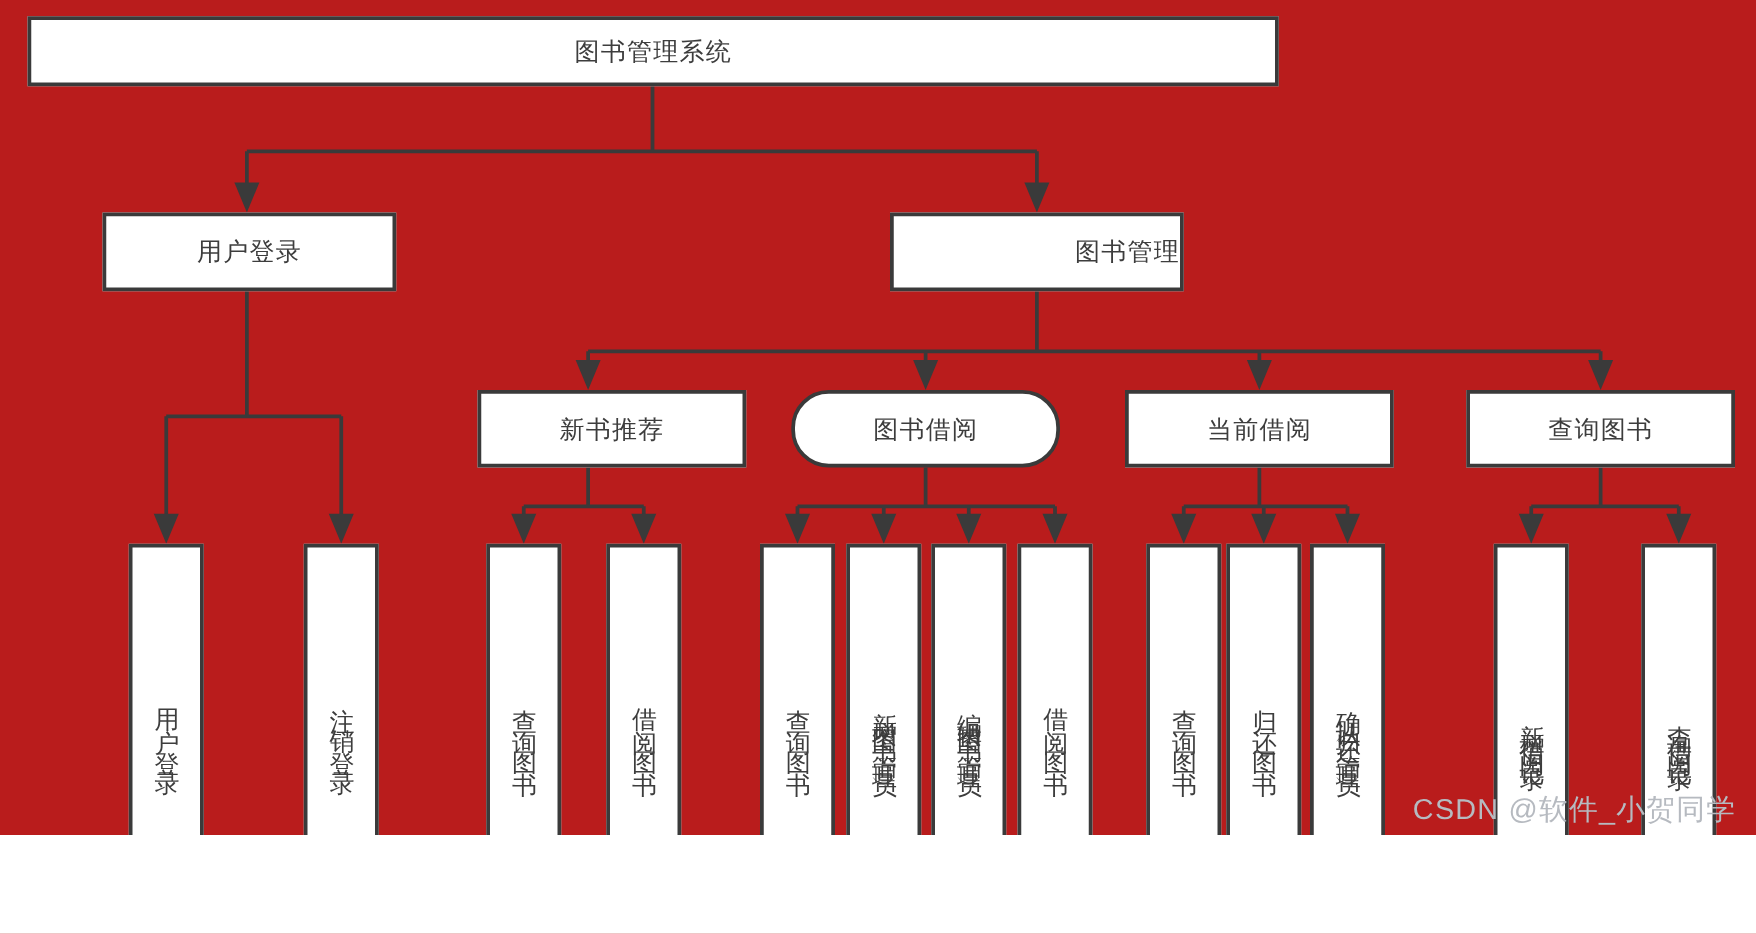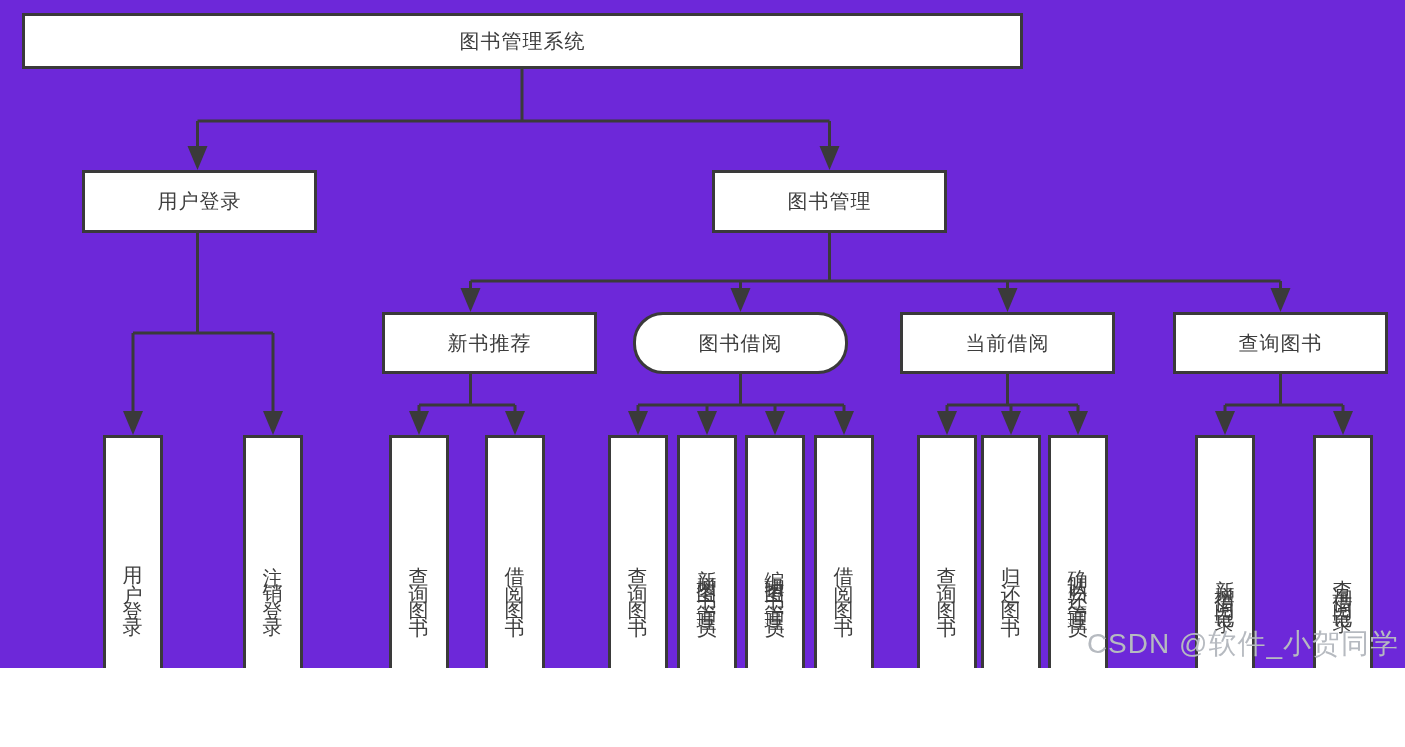--- a/index.html
+++ b/index.html
@@ -1,19 +1,19 @@
 <!DOCTYPE html>
 <html><head>
 <meta charset="utf-8">
 <style>
   html,body{margin:0;padding:0;background:#ffffff;}
   .canvas{
     position:relative;
     width:1405px;height:668px;
-    background:#6d28d9;
+    background:#b91c1c;
     font-family:"Liberation Sans","DejaVu Sans",sans-serif;
     overflow:hidden;
   }
   svg.connectors{position:absolute;left:0;top:0;z-index:1;}
   .node{
     position:absolute;
     box-sizing:border-box;
     background:#ffffff;
     border:3px solid #3a3a3a;
     display:flex;align-items:center;justify-content:center;
@@ -26,23 +26,23 @@
     white-space:nowrap;
   }
   .leaf .vtext{
     writing-mode:vertical-rl;
     text-orientation:mixed;
     font-size:20px;
     line-height:1;
   }
   .watermark{
     position:absolute;
-    right:6px;bottom:5px;
+    right:16px;bottom:5px;
     z-index:3;
-    font-size:28px;
+    font-size:23px;
     color:#b6bac0;
     letter-spacing:1px;
     white-space:nowrap;
   }
 </style>
 </head>
 <body>
 
 <div class="canvas">
 
@@ -89,21 +89,21 @@
     </g>
   </svg>
 
   <div class="node" style="left:22px;top:13px;width:1001px;height:56px;">
     <span class="hlabel">图书管理系统</span>
   </div>
 
   <div class="node" style="left:82px;top:170px;width:235px;height:63px;">
     <span class="hlabel">用户登录</span>
   </div>
-  <div class="node" style="left:712px;top:170px;width:235px;height:63px;">
+  <div class="node" style="left:712px;top:170px;width:235px;height:63px;justify-content:flex-end;">
     <span class="hlabel">图书管理</span>
   </div>
 
   <div class="node" style="left:382px;top:312px;width:215px;height:62px;">
     <span class="hlabel">新书推荐</span>
   </div>
   <div class="node" style="left:633px;top:312px;width:215px;height:62px;border-radius:30px;">
     <span class="hlabel">图书借阅</span>
   </div>
   <div class="node" style="left:900px;top:312px;width:215px;height:62px;">

